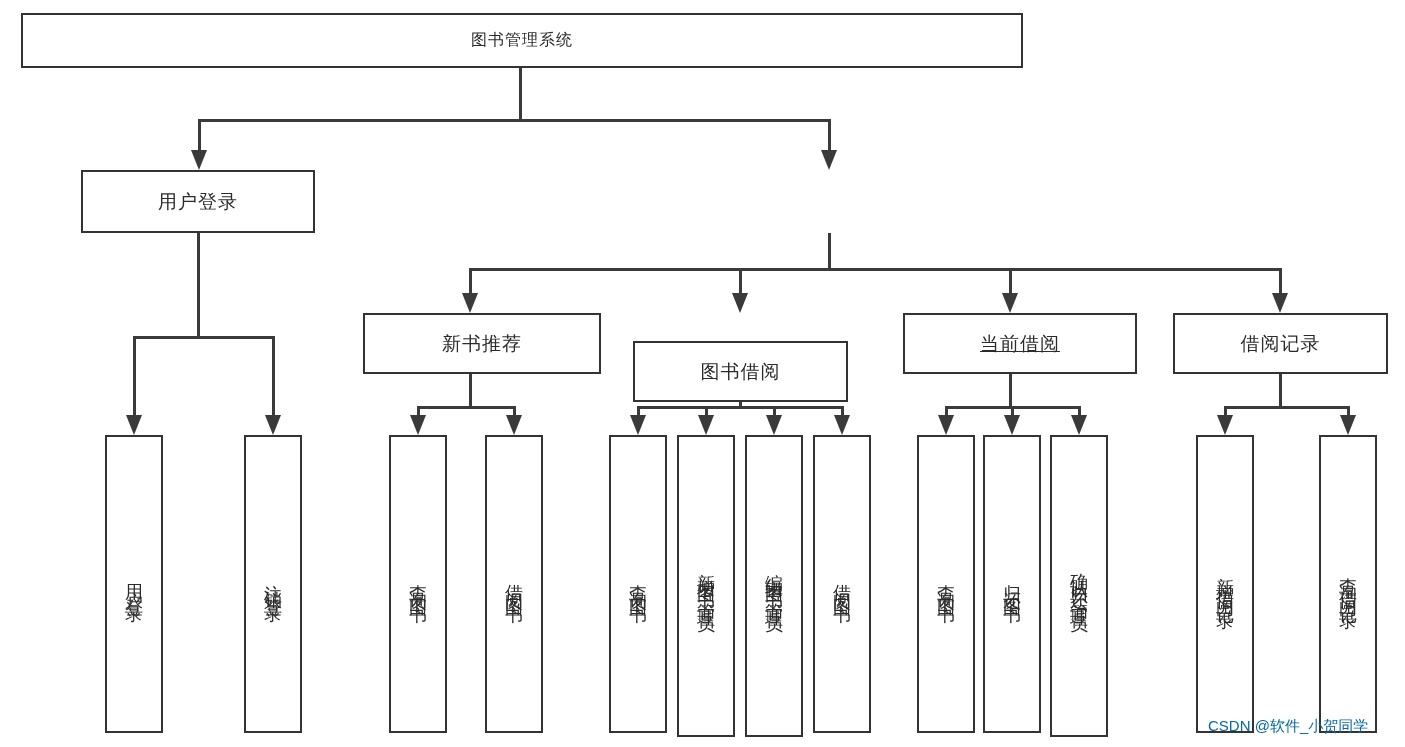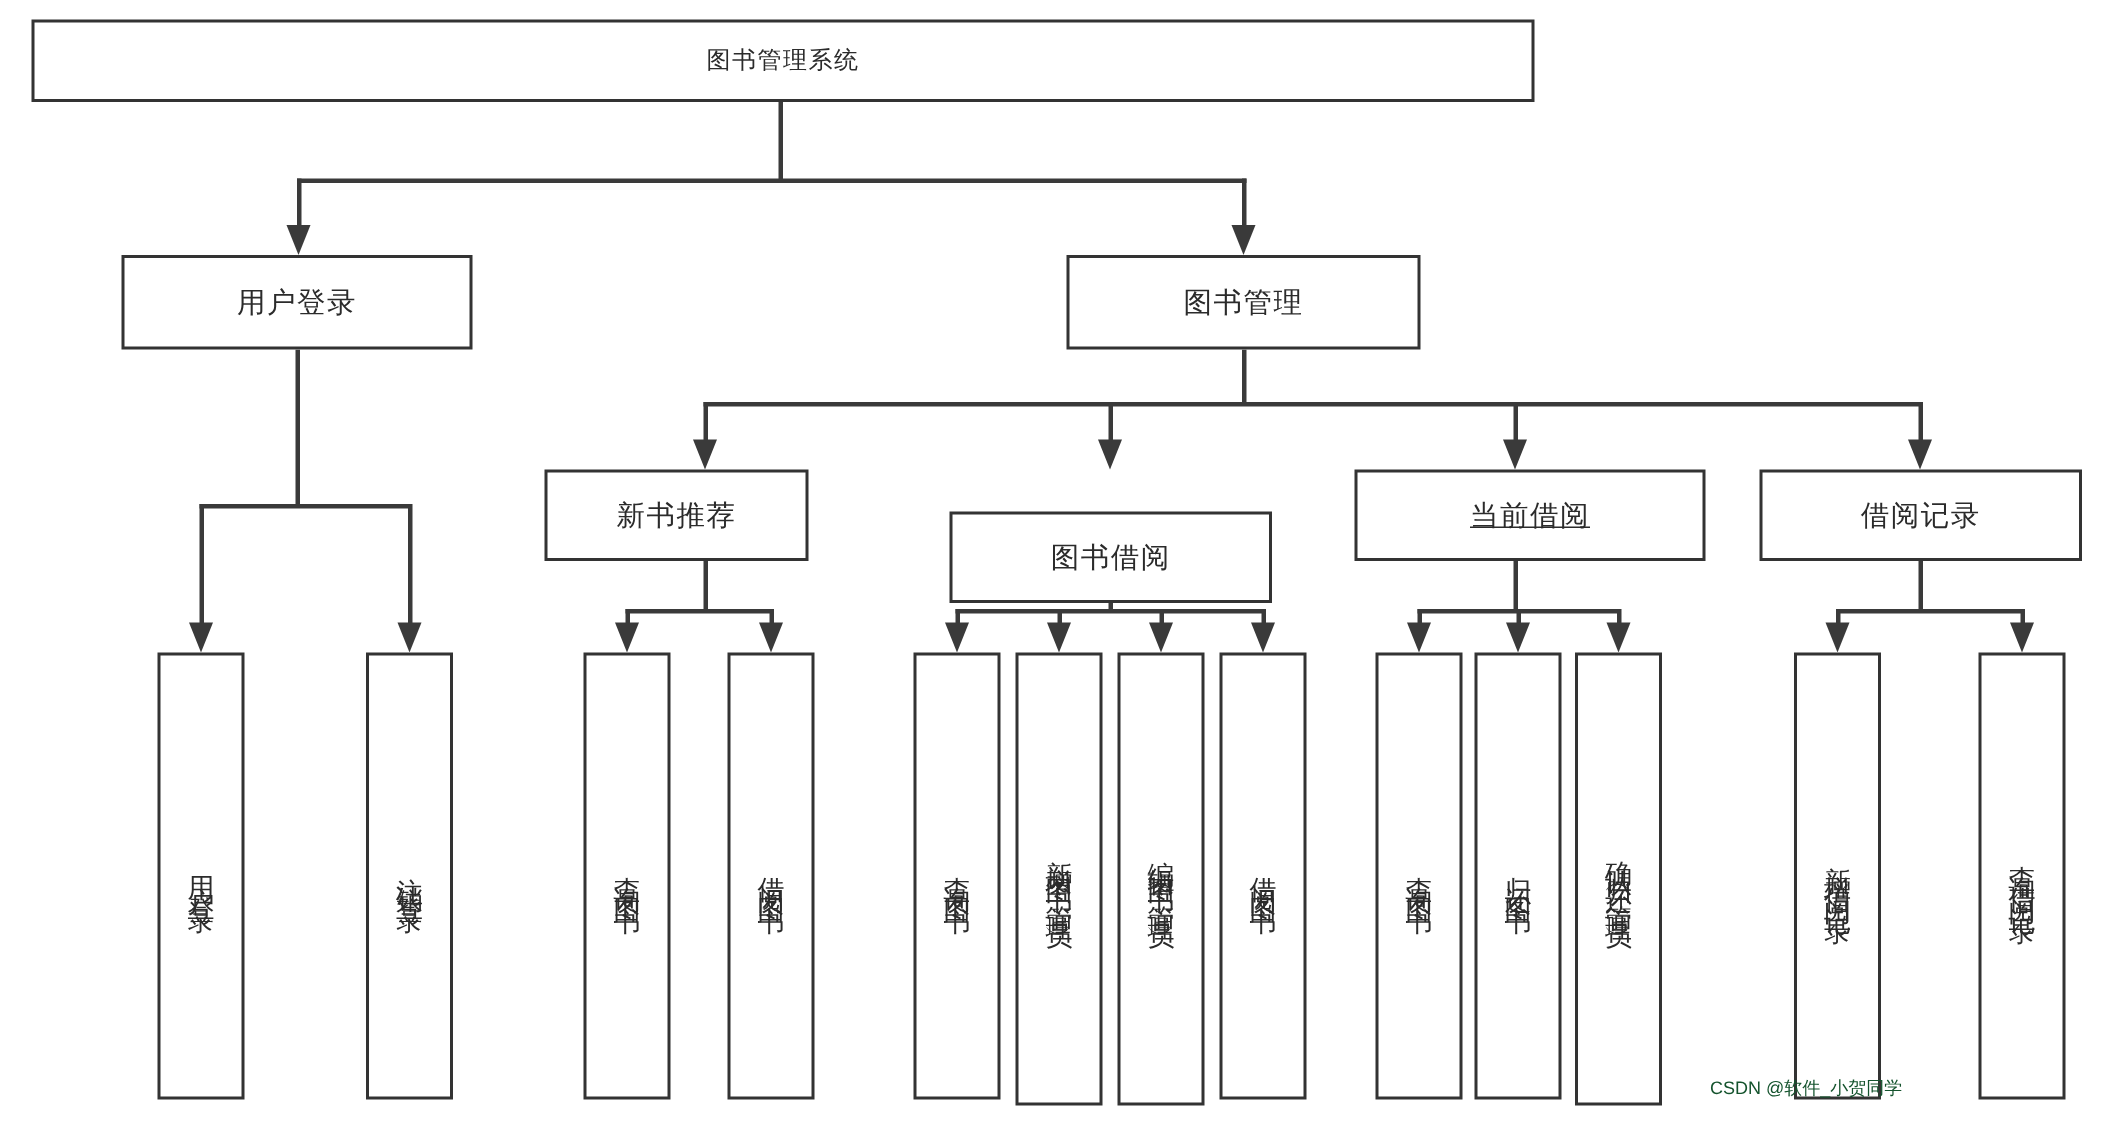--- a/index.html
+++ b/index.html
@@ -42,24 +42,24 @@
   .arrow {
     position: absolute;
     width: 0; height: 0;
     border-left: 8px solid transparent;
     border-right: 8px solid transparent;
     border-top: 20px solid #3a3a3a;
     z-index: 1;
   }
   .watermark {
     position: absolute;
-    left: 1140px;
+    left: 1208px;
     top: 717px;
-    font-size: 12px;
-    color: #14532d;
+    font-size: 15px;
+    color: #0369a1;
     z-index: 3;
     white-space: nowrap;
   }
 </style>
 </head>
 <body>
 
 <div class="canvas">
 
   <div class="vline" style="left:519px; top:68px;  height:52px;"></div>
@@ -118,23 +118,22 @@
   <div class="hline" style="left:1224px; top:406px; width:125px;"></div>
   <div class="vline" style="left:1224px; top:406px; height:11px;"></div>
   <div class="arrow" style="left:1217px; top:415px;"></div>
   <div class="vline" style="left:1347px; top:406px; height:11px;"></div>
   <div class="arrow" style="left:1340px; top:415px;"></div>
 
   <div class="box" style="left:21px; top:13px; width:1002px; height:55px; font-size:16px;">图书管理系统</div>
 
   <div class="box" style="left:81px; top:170px; width:234px; height:63px;">用户登录</div>
 
-  <div class="box" style="left:711px; top:170px; width:236px; height:63px;">图书管理</div>
 
-  <div class="box" style="left:363px; top:313px; width:176px; height:61px;">新书推荐</div>
+  <div class="box" style="left:363px; top:313px; width:238px; height:61px;">新书推荐</div>
 
   <div class="box" style="left:633px; top:313px; width:215px; height:61px;margin-top:28px;">图书借阅</div>
 
   <div class="box" style="left:903px; top:313px; width:234px; height:61px;text-decoration:underline;">当前借阅</div>
 
   <div class="box" style="left:1173px; top:313px; width:215px; height:61px;">借阅记录</div>
 
   <div class="box vbox" style="left:105px; top:435px; width:58px; height:298px;">用户登录</div>
   <div class="box vbox" style="left:244px; top:435px; width:58px; height:298px;">注销登录</div>
 

